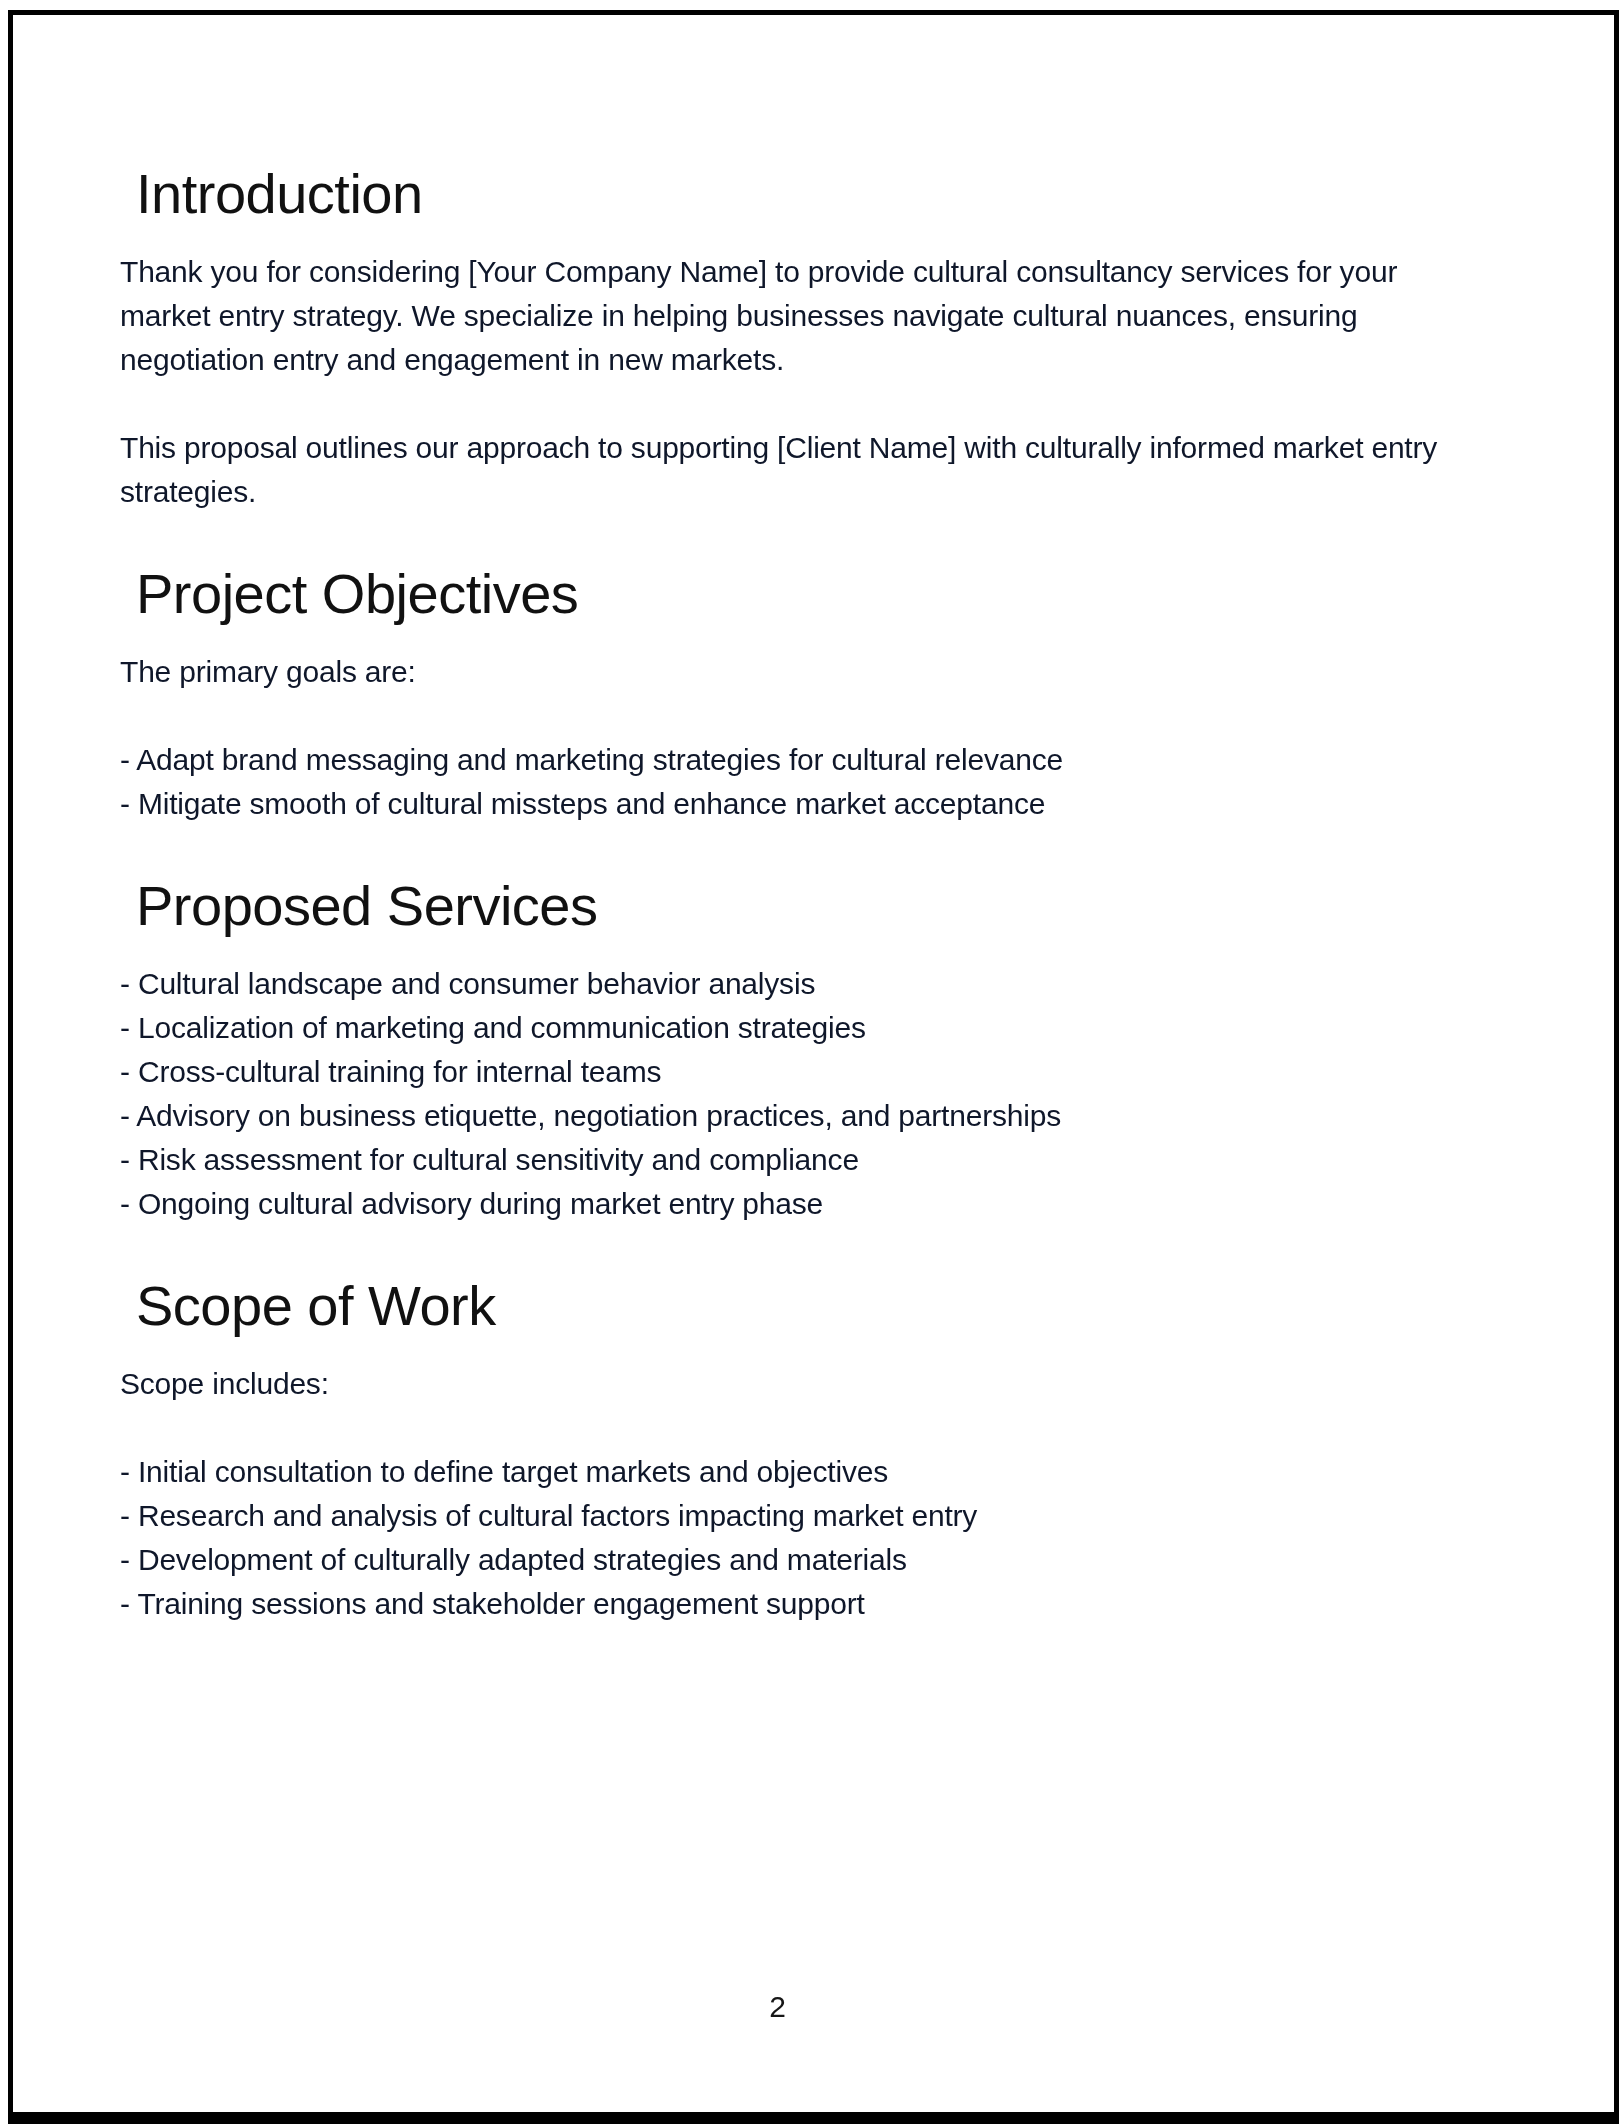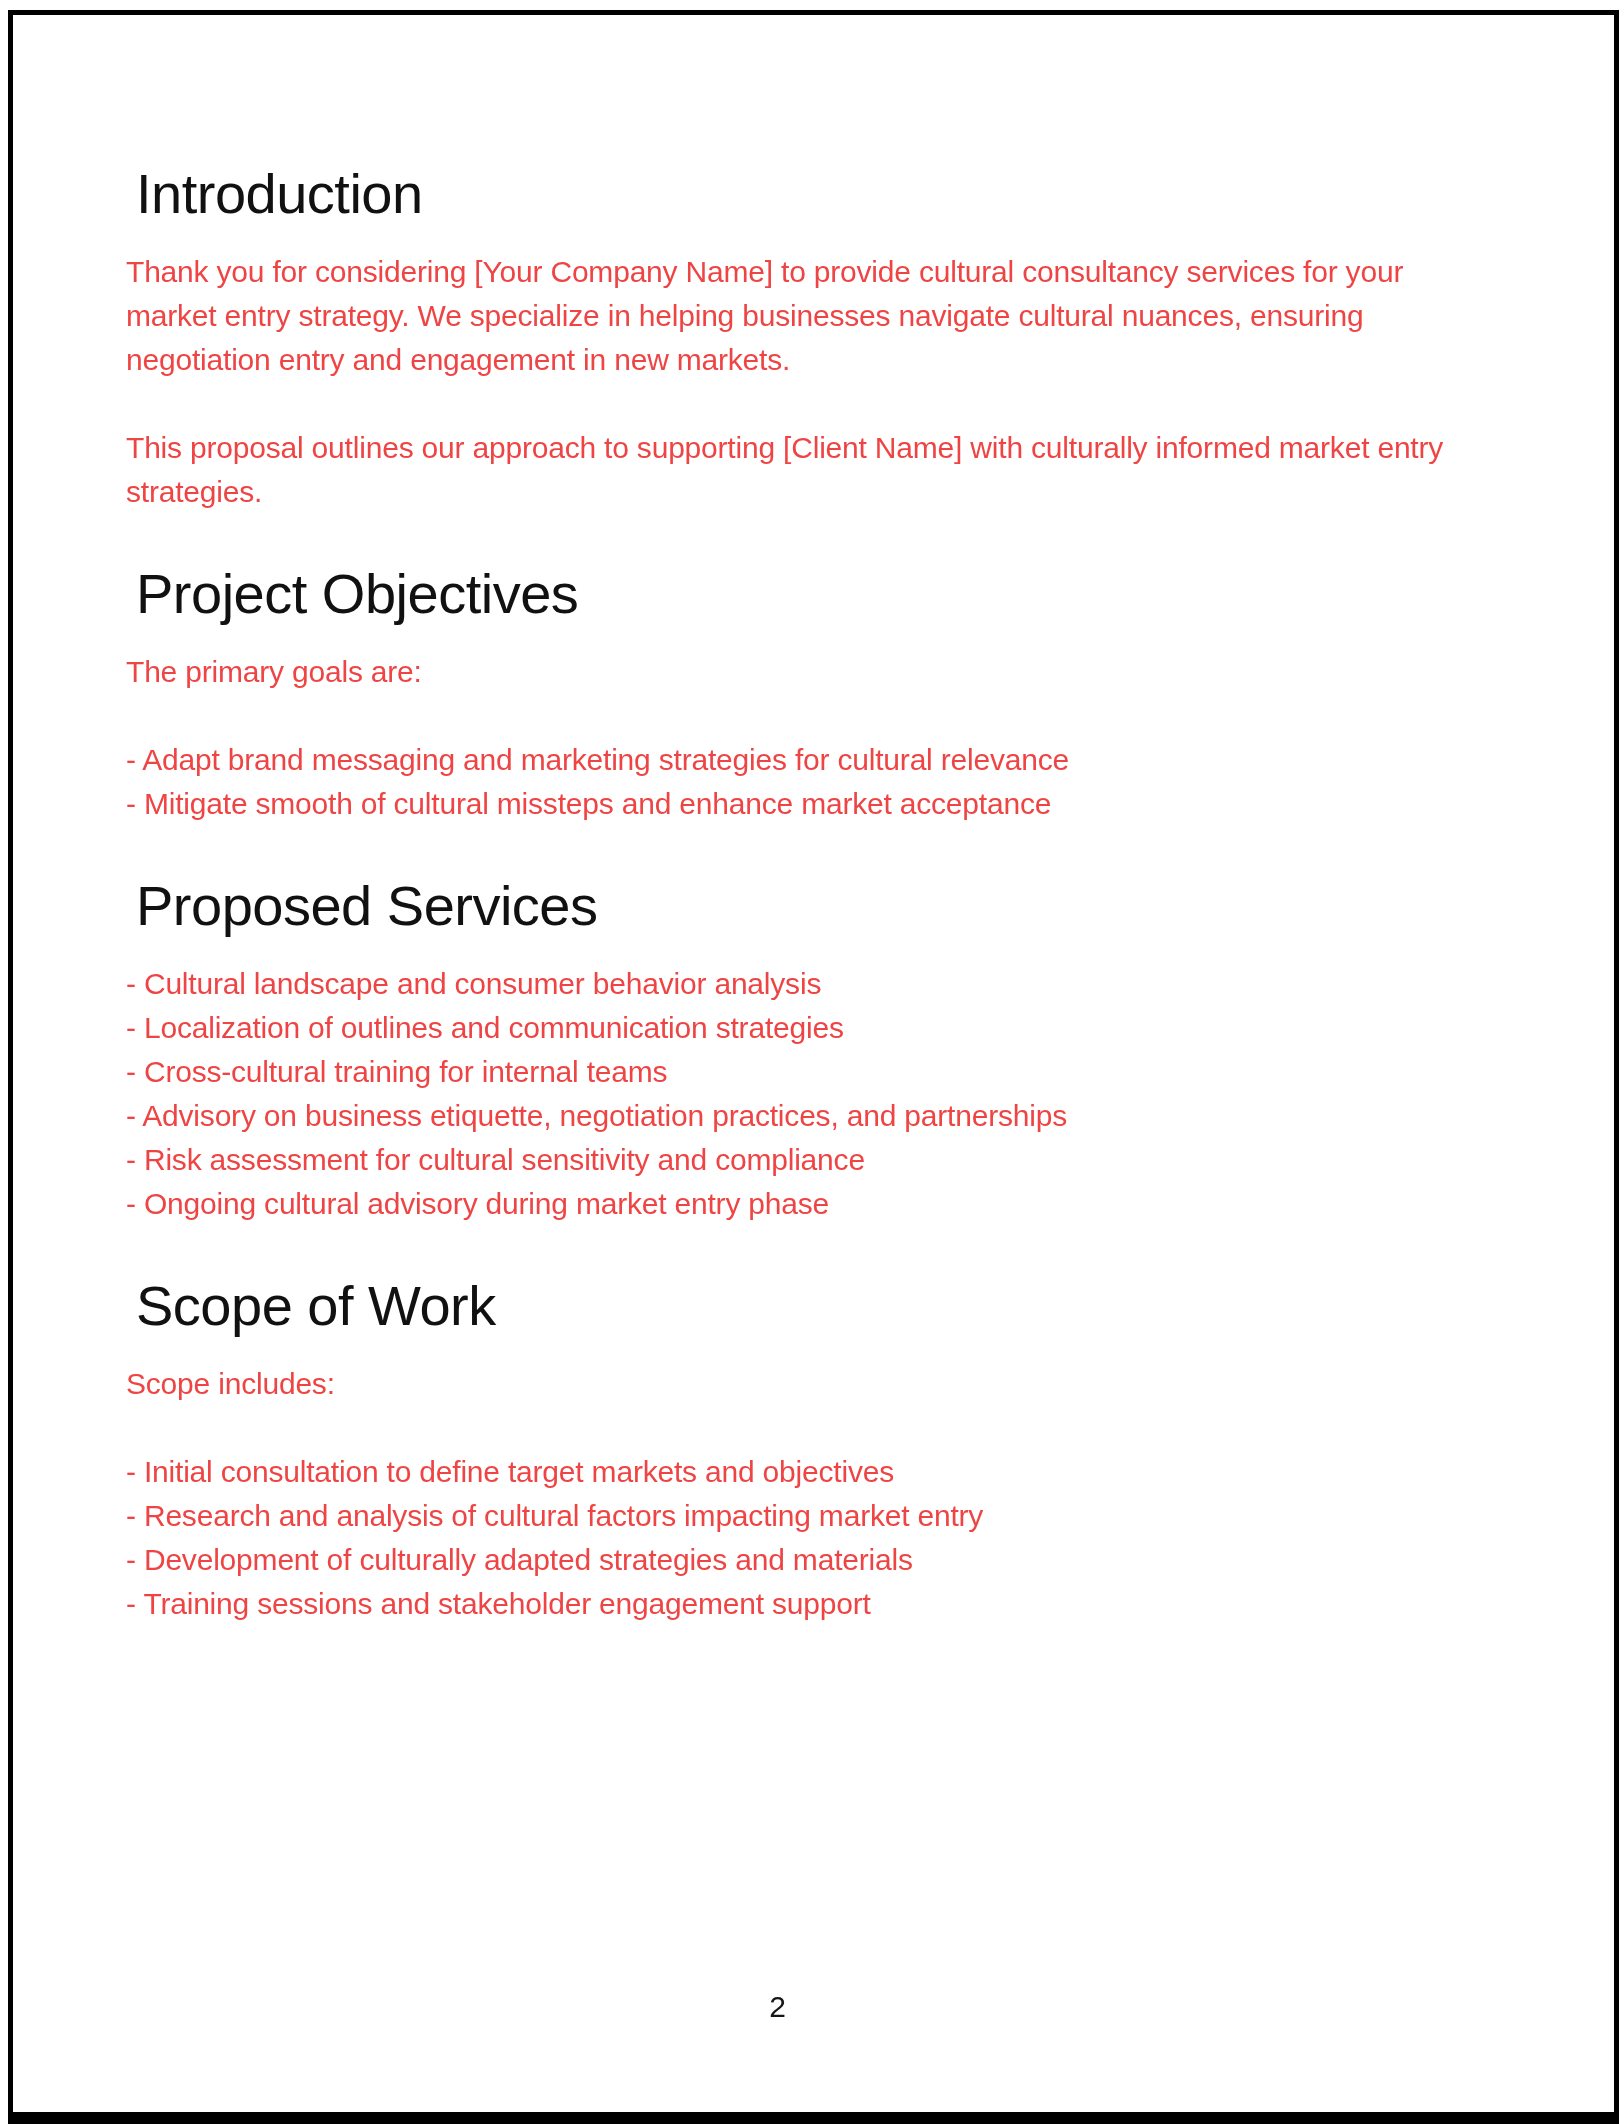--- a/index.html
+++ b/index.html
@@ -37,25 +37,25 @@
     font-weight: 400;
     letter-spacing: -0.5px;
     margin: 48px 0 24px 16px;
     color: #111111;
     white-space: nowrap;
   }
   h1.section-heading.first {
     margin-top: 0;
   }
   .block {
-    margin: 0 0 44px 6px;
+    margin: 0 0 44px 0;
     font-size: 30px;
     line-height: 44px;
     letter-spacing: -0.2px;
-    color: #ef4444;
+    color: #0f172a;
   }
   .block .line {
     line-height: 44px;
     white-space: nowrap;
   }
   .page-footer {
     position: absolute;
     top: 1985px;
     left: 120px;
     width: 1315px;
@@ -86,21 +86,21 @@
   <h1 class="section-heading">Project Objectives</h1>
   <div class="block">The primary goals are:</div>
   <div class="block">
       <div class="line">- Adapt brand messaging and marketing strategies for cultural relevance</div>
       <div class="line">- Mitigate smooth of cultural missteps and enhance market acceptance</div>
     </div>
 
   <h1 class="section-heading">Proposed Services</h1>
   <div class="block">
       <div class="line">- Cultural landscape and consumer behavior analysis</div>
-      <div class="line">- Localization of outlines and communication strategies</div>
+      <div class="line">- Localization of marketing and communication strategies</div>
       <div class="line">- Cross-cultural training for internal teams</div>
       <div class="line">- Advisory on business etiquette, negotiation practices, and partnerships</div>
       <div class="line">- Risk assessment for cultural sensitivity and compliance</div>
       <div class="line">- Ongoing cultural advisory during market entry phase</div>
     </div>
 
   <h1 class="section-heading">Scope of Work</h1>
   <div class="block">Scope includes:</div>
   <div class="block">
       <div class="line">- Initial consultation to define target markets and objectives</div>

